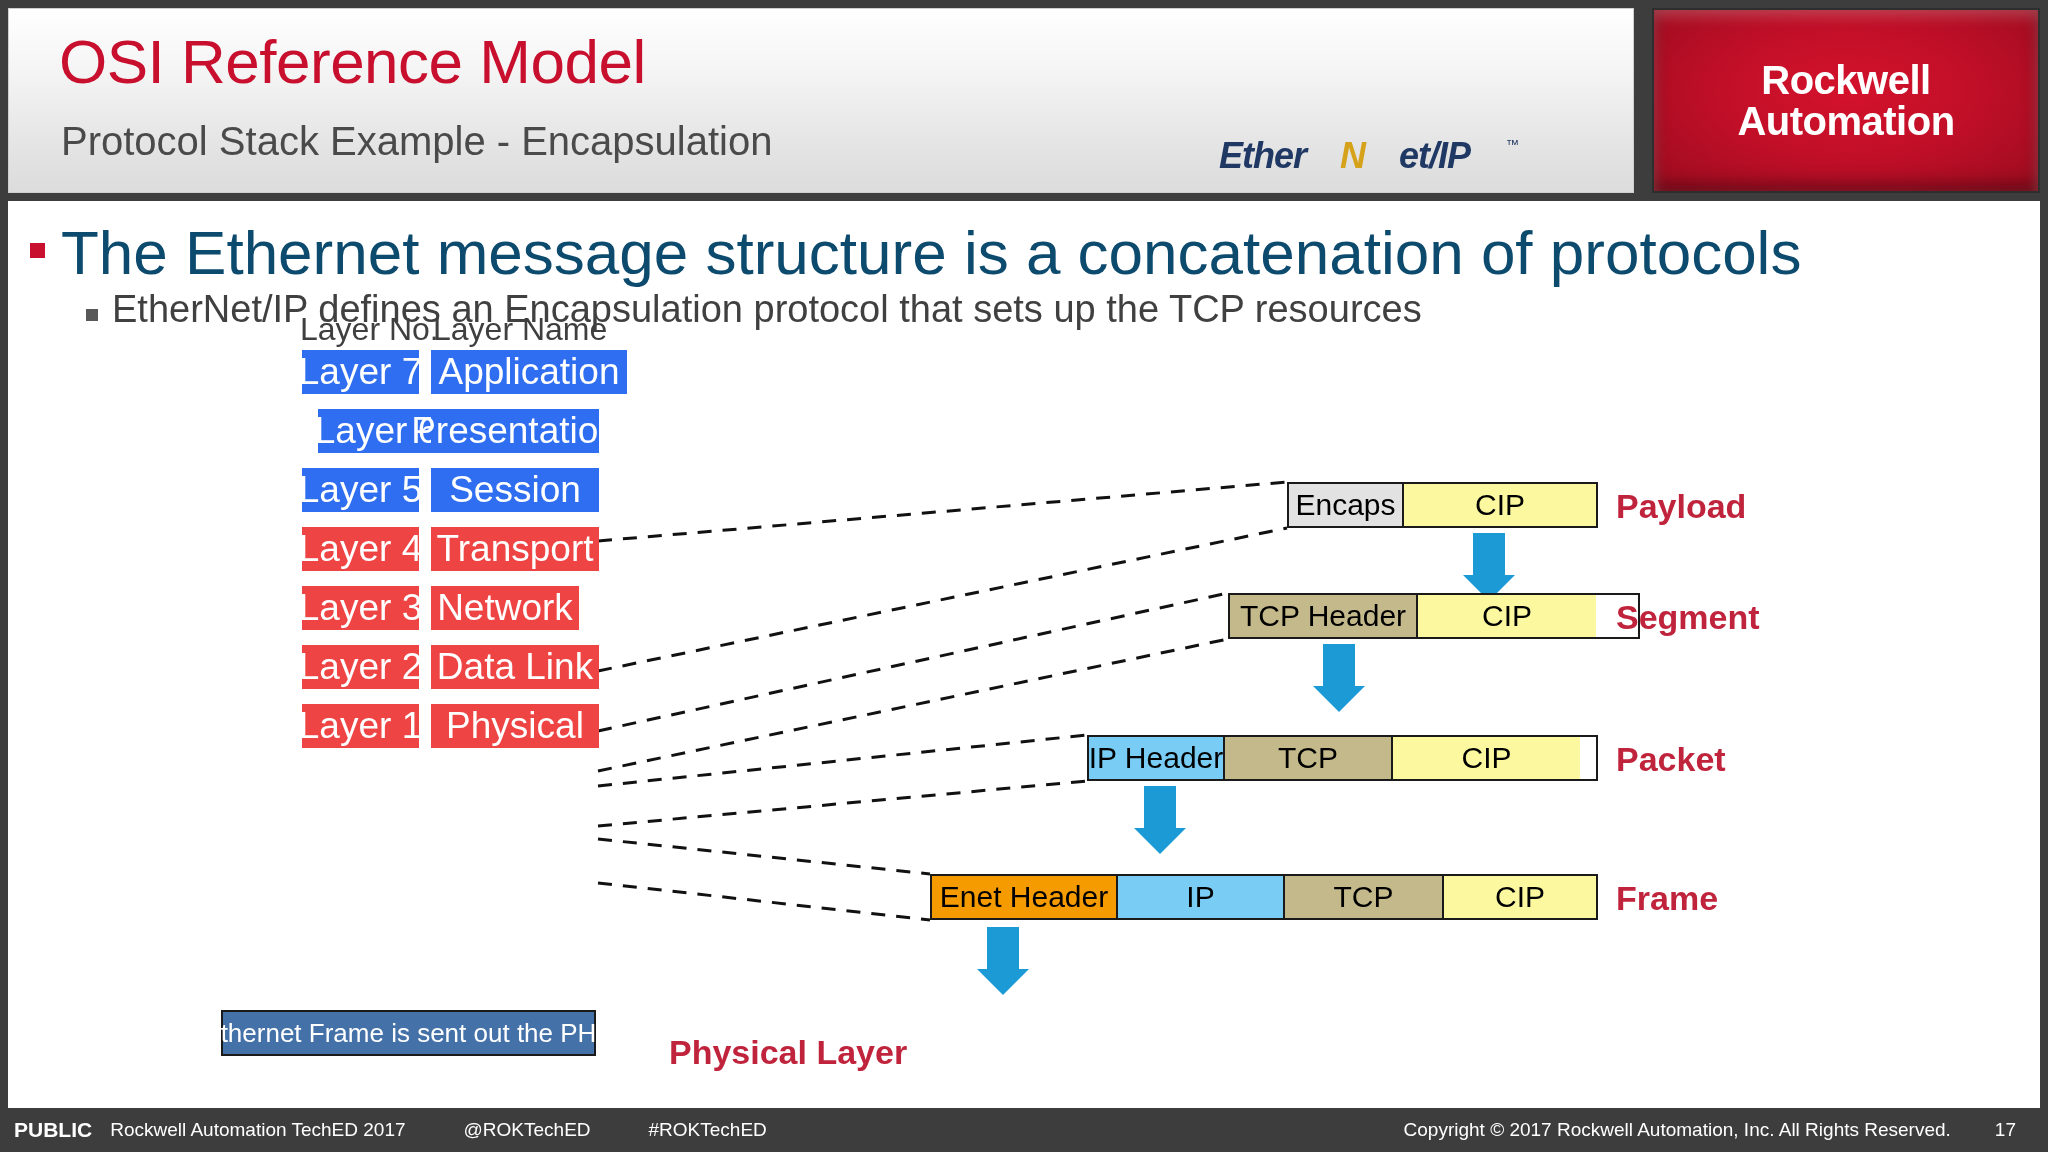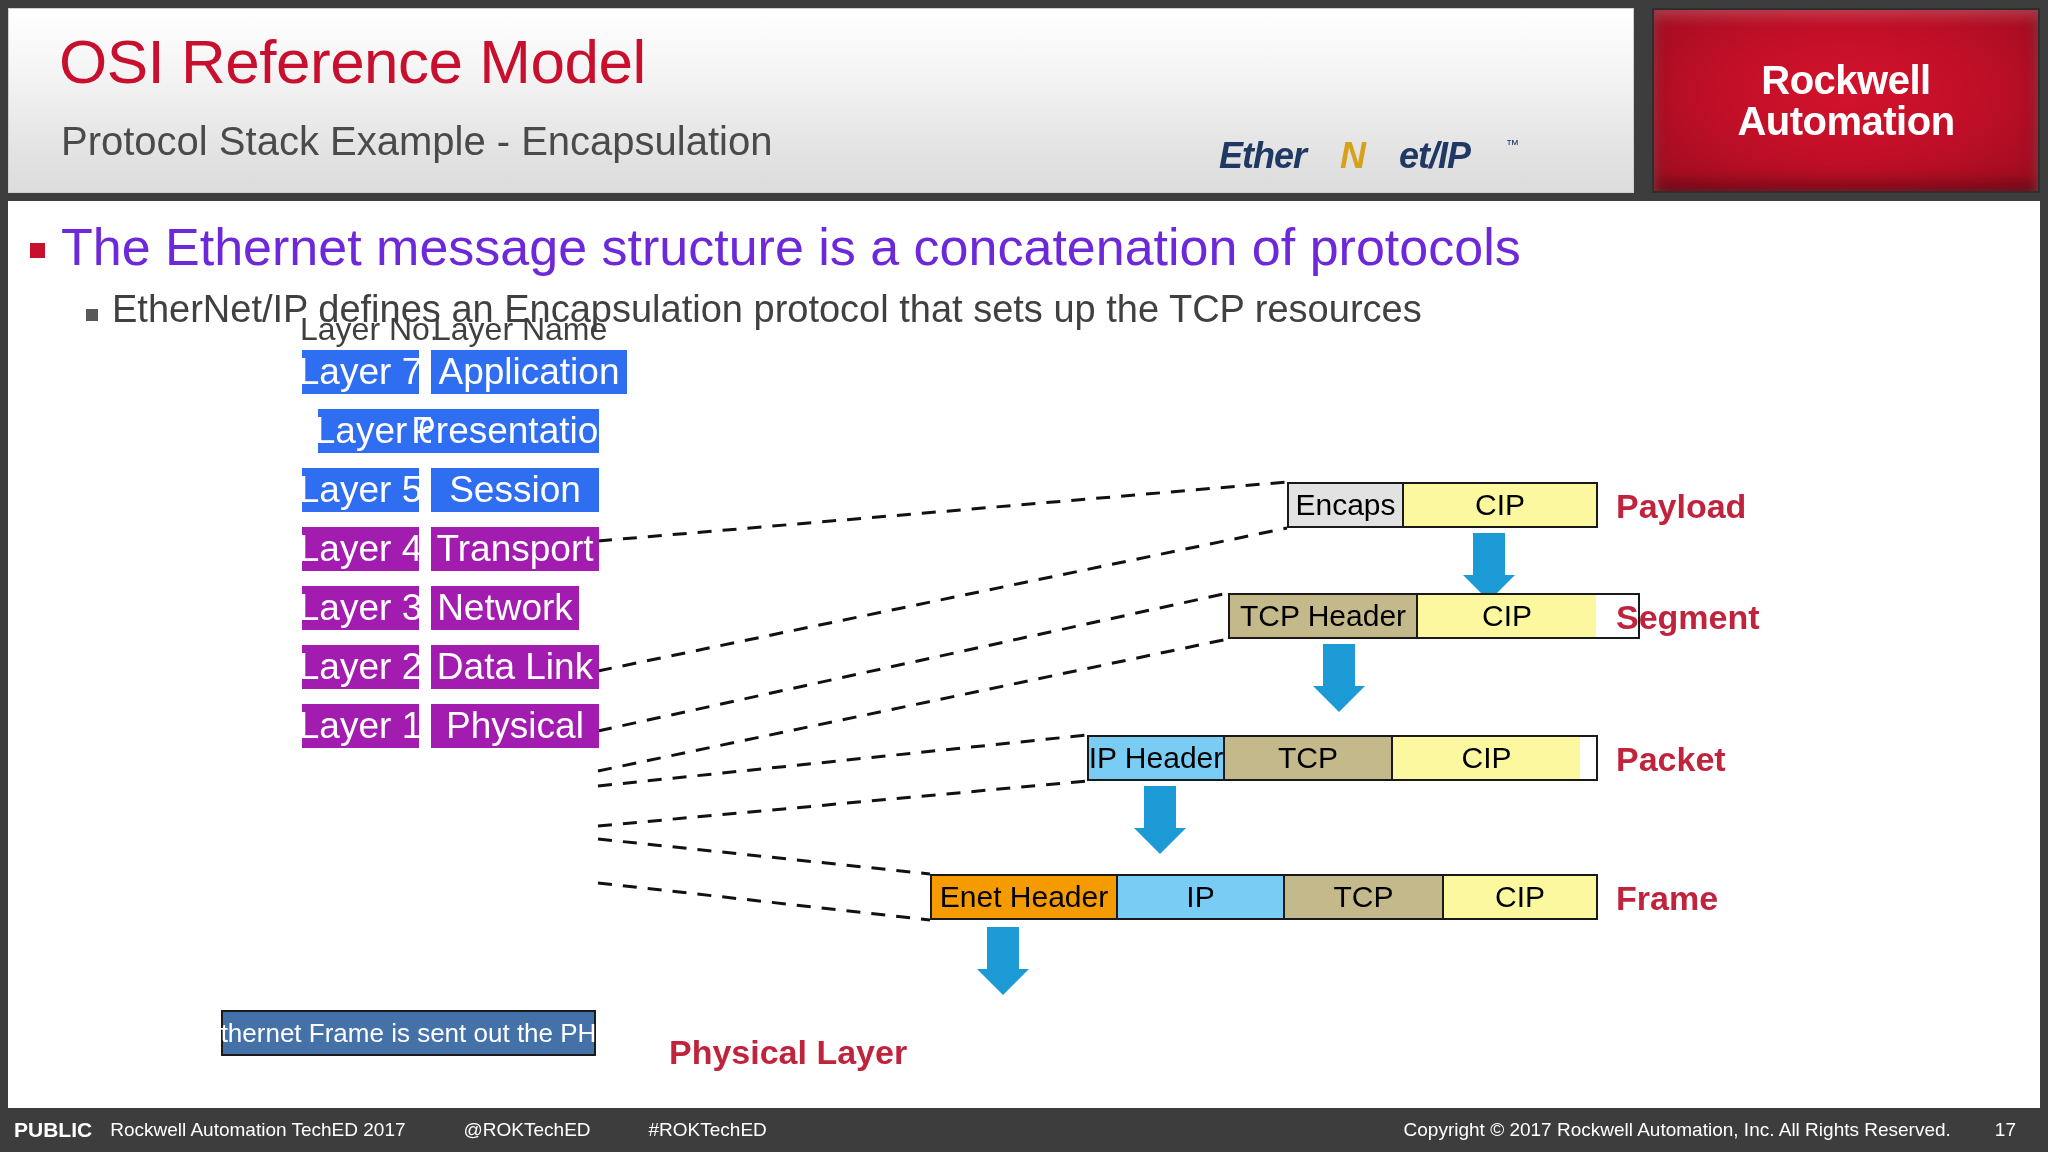--- a/index.html
+++ b/index.html
@@ -124,21 +124,21 @@
     align-items: flex-start;
     white-space: nowrap;
   }
   .bullet1 .sq {
     width: 15px; height: 15px;
     background: #c8102e;
     margin-top: 24px;
     margin-right: 16px;
     flex: none;
   }
-  .bullet1 .txt { font-size: 52px; color: #6d28d9; line-height: 1.1; }
+  .bullet1 .txt { font-size: 62px; color: #0c4a6e; line-height: 1.1; }
 
   .bullet2 {
     position: absolute;
     left: 78px;
     top: 88px;
     display: flex;
     align-items: flex-start;
     white-space: nowrap;
   }
   .bullet2 .sq {
@@ -179,21 +179,21 @@
     height: 44px;
     display: flex;
     align-items: center;
     justify-content: center;
     color: #ffffff;
     font-size: 37px;
     box-sizing: border-box;
     white-space: nowrap;
   }
   .layer-box.upper { background: #2f6ef0; }
-  .layer-box.lower { background: #a21caf; }
+  .layer-box.lower { background: #ef4444; }
 
   .stack-row {
     position: absolute;
     display: flex;
     height: 46px;
     box-sizing: border-box;
     border: 2px solid #1a1a1a;
   }
   .stack-cell {
     display: flex;

